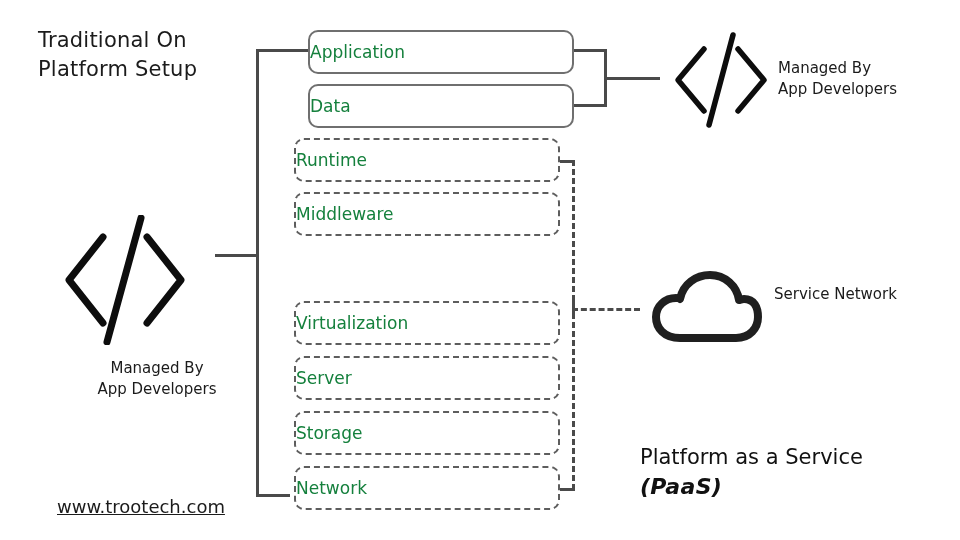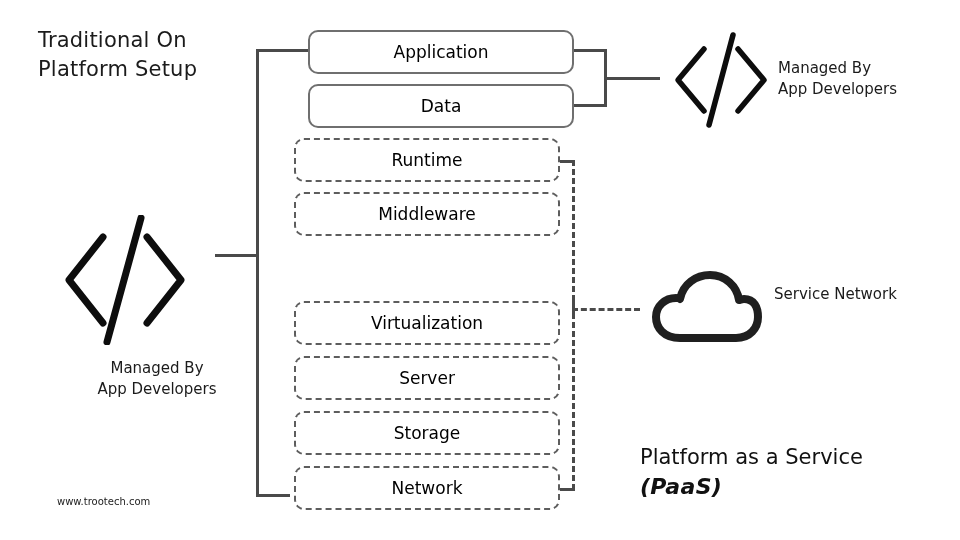--- a/index.html
+++ b/index.html
@@ -44,35 +44,36 @@
     width: 290px;
     text-align: left;
     color: #111111;
   }
   .paas-line1 { font-size: 21px; line-height: 28px; }
   .paas-line2 { font-size: 22px; line-height: 32px; font-weight: bold; letter-spacing: 0.3px; font-style: italic; }
 
   .watermark {
     left: 57px;
     top: 496px;
-    font-size: 10px;
+    font-size: 18px;
     color: #1b1b1b;
+    text-decoration: underline;
   }
 
   
   .box {
     box-sizing: border-box;
     height: 44px;
     border-radius: 10px;
     background: #ffffff;
     display: flex;
     align-items: center;
-    justify-content: center;
+    justify-content: flex-start;
     font-size: 17px;
-    color: #000000;
+    color: #15803d;
   }
   .box.solid {
     left: 308px;
     width: 266px;
     border: 2px solid #6f6f6f;
   }
   .box.dashed {
     left: 294px;
     width: 266px;
     border: 2px dashed #5d5d5d;

